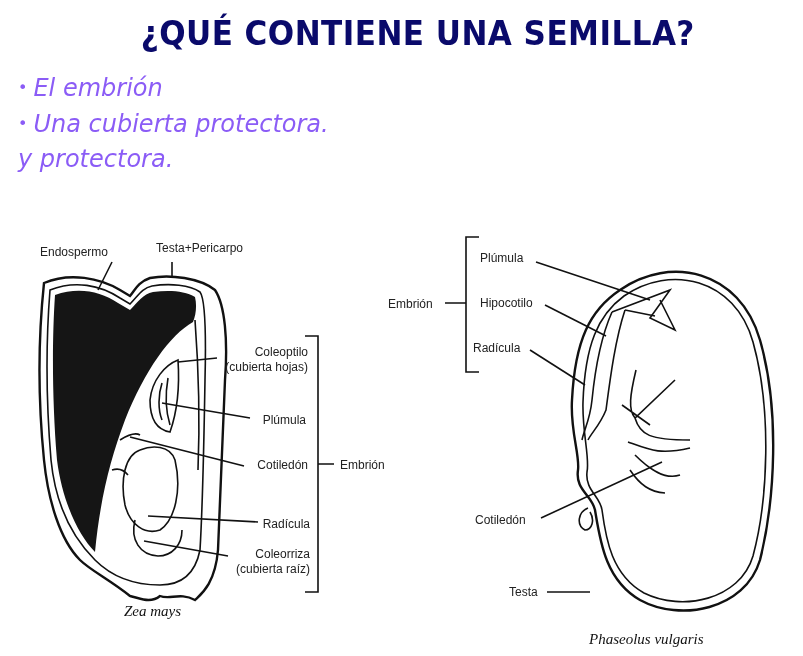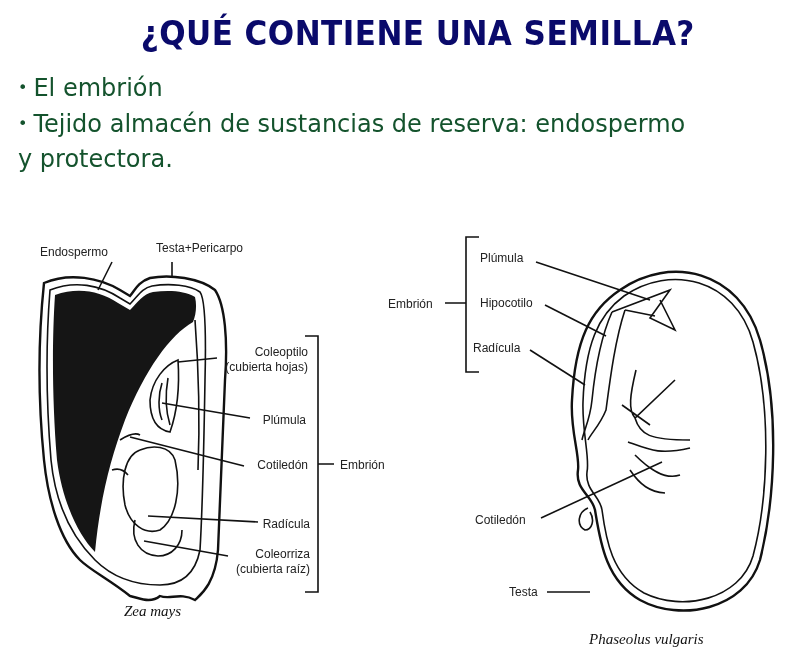--- a/index.html
+++ b/index.html
@@ -5,39 +5,40 @@
   html, body { margin: 0; padding: 0; background: #ffffff; }
   body { width: 803px; height: 656px; position: relative; overflow: hidden; }
   .title {
     position: absolute; left: 16px; top: 14px; width: 803px; text-align: center;
     font-family: "DejaVu Sans", sans-serif; font-weight: bold; font-size: 33px;
     color: #0a0a6b; letter-spacing: 0.5px; white-space: nowrap;
   }
   .title span { display: inline-block; transform: scaleX(0.94); transform-origin: center; }
   .bullets {
     position: absolute; left: 18px; top: 70px; width: 780px;
-    font-family: "DejaVu Sans", sans-serif; font-size: 24px; color: #14532d;
+    font-family: "DejaVu Sans", sans-serif; font-size: 24px; color: #8b5cf6;
     line-height: 35px;
+    font-style: italic;
   }
   .bullets .b { display: block; white-space: nowrap; }
   .bullets .dot { font-size: 16px; vertical-align: 3px; margin-right: 6px; }
   svg { position: absolute; left: 0; top: 0; }
   .lbl { font-family: "Liberation Sans", sans-serif; font-size: 12px; fill: #222; }
   .cap { font-family: "Liberation Serif", serif; font-style: italic; font-size: 15px; fill: #111; }
   .ln { stroke: #111; stroke-width: 1.6; fill: none; }
   .thick { stroke: #111; stroke-width: 2.4; fill: none; }
 </style>
 </head>
 <body>
 
 <div class="title"><span>¿QUÉ CONTIENE UNA SEMILLA?</span></div>
 
 <div class="bullets">
   <span class="b"><span class="dot">•</span><span>El embrión</span></span>
-  <span class="b"><span class="dot">•</span><span>Tejido almacén de sustancias de reserva: endospermo</span></span>
+  <span class="b"><span class="dot">•</span><span>Una cubierta protectora.</span></span>
   <span class="b"><span>y protectora.</span></span>
 </div>
 
 <svg width="803" height="656" viewBox="0 0 803 656">
 
   <g>
 
     <path class="thick" d="M44,283 C70,272 100,278 120,290 L130,296 C135,290 138,282 150,278 C170,274 200,278 215,290 C225,305 228,340 225,380 C222,440 220,500 218,550 C215,585 200,595 195,600 C180,592 170,600 160,596 C150,604 140,598 130,596 C110,580 90,570 80,560 C60,540 48,500 44,460 C38,400 38,340 44,283 Z"></path>
 
     <path class="ln" d="M50,290 C75,280 100,285 120,298 L130,304 C138,296 142,288 152,286 C170,283 190,285 200,292 C206,300 206,340 205,380 C204,440 203,500 200,550 C195,575 180,585 160,585 C130,585 110,575 95,560 C70,535 55,500 51,460 C46,400 46,340 50,290 Z"></path>

